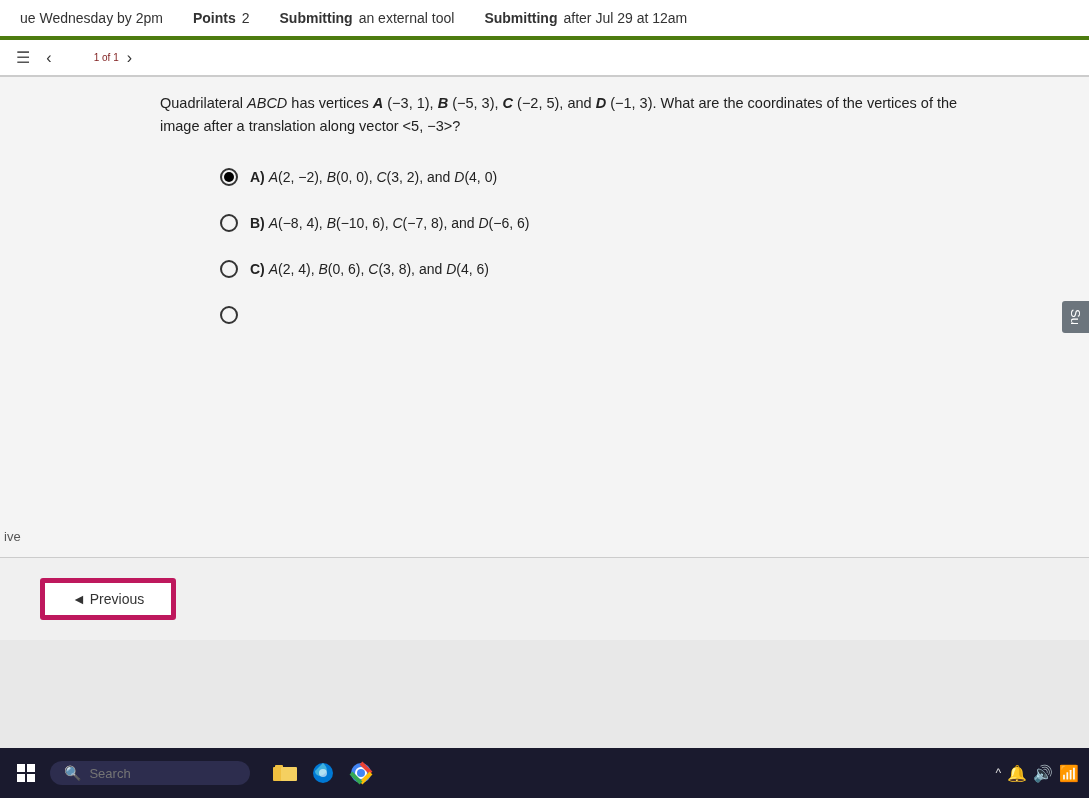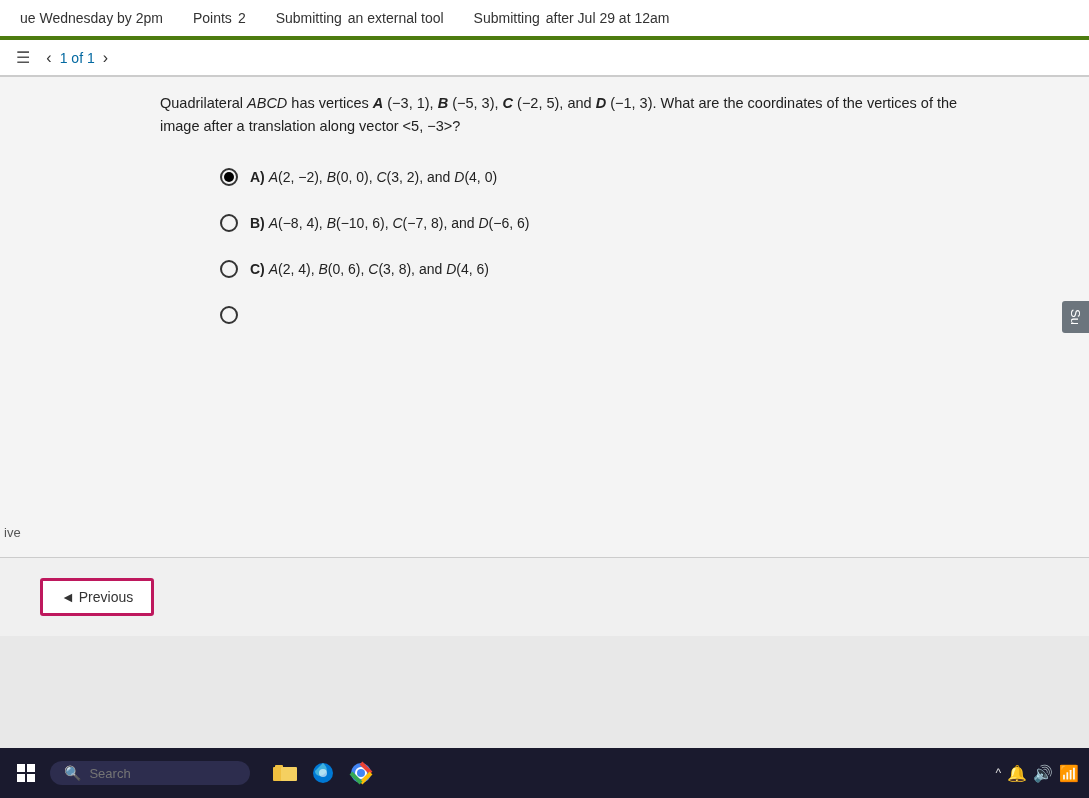--- a/index.html
+++ b/index.html
@@ -21,21 +21,21 @@
       align-items: center;
       gap: 30px;
       font-size: 14px;
       color: #333;
     }
     .top-bar .meta-item {
       display: flex;
       gap: 6px;
     }
     .top-bar .meta-label {
-      font-weight: normal;
+      font-weight: bold;
     }
 
     
     .nav-bar {
       background: #fff;
       border-bottom: 2px solid #ccc;
       padding: 8px 16px;
       display: flex;
       align-items: center;
       gap: 8px;
@@ -46,22 +46,23 @@
       font-size: 16px;
       margin-right: 8px;
       color: #555;
     }
     .nav-bar .chevron {
       font-size: 16px;
       cursor: pointer;
       color: #333;
     }
     .nav-bar .page-count {
-      font-size: 14px;
-      color: #0369a1;
+      font-size: 10px;
+      color: #7f1d1d;
+      margin-left: 34px;
     }
 
     
     .main-content {
       background: #f4f4f4;
       padding: 15px 40px 20px 160px;
       min-height: 480px;
       position: relative;
     }
 
@@ -132,22 +133,22 @@
     .bottom-section {
       background: #f0f0f0;
       padding: 20px 40px;
       display: flex;
       align-items: center;
       gap: 16px;
       position: relative;
     }
     .previous-btn {
       background: #fff;
-      border: 3px solid #be185d;
-      padding: 8px 18px;
+      border: 5px solid #be185d;
+      padding: 8px 27px;
       font-size: 14px;
       color: #333;
       cursor: pointer;
       border-radius: 3px;
       display: flex;
       align-items: center;
       gap: 4px;
     }
 
     

